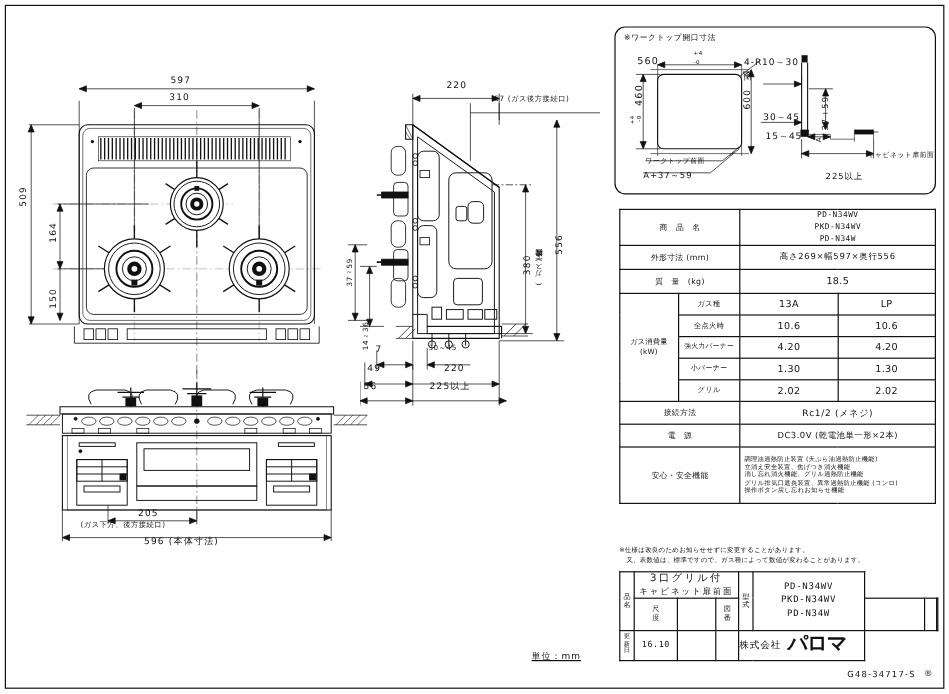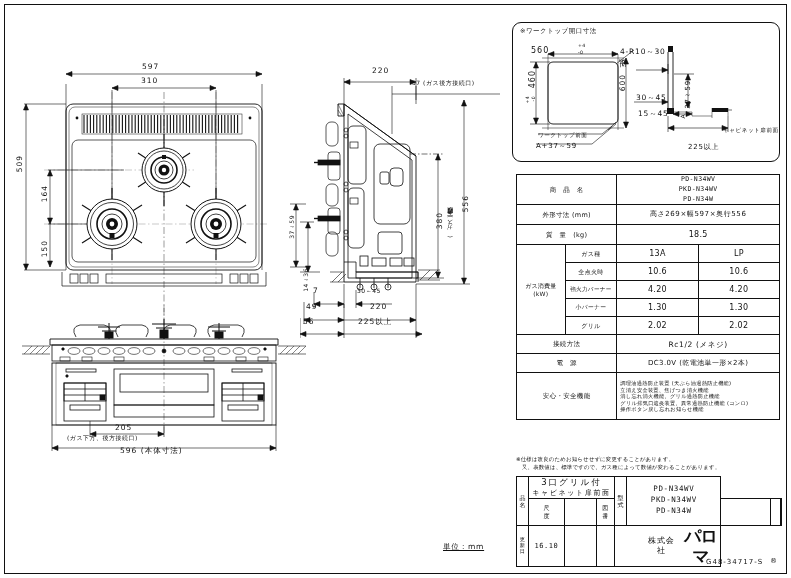--- a/index.html
+++ b/index.html
@@ -712,21 +712,21 @@
       <td></td>
     </tr>
     <tr>
       <td style="height:24px;white-space:pre;font-size:5.2px;line-height:1.1;">更
 新
 日</td>
       <td class="mono" style="font-size:7px;letter-spacing:0.5px;">16.10</td>
       <td></td>
       <td></td>
       <td colspan="2">
-        <div style="display:flex;align-items:center;justify-content:flex-start;gap:5px;margin-left:32px;">
+        <div style="display:flex;align-items:center;justify-content:flex-start;gap:5px;">
           <span style="font-size:8px;letter-spacing:0.8px;">株式会社</span>
           <span class="logo">パロマ</span>
         </div>
       </td>
     </tr>
   </tbody>
     </table>
 
   <div class="txt" style="left:706px;top:559px;font-size:7px;letter-spacing:1px;">G48-34717-S</div>
   <div class="txt" style="left:770px;top:558px;font-size:7px;">®</div>

